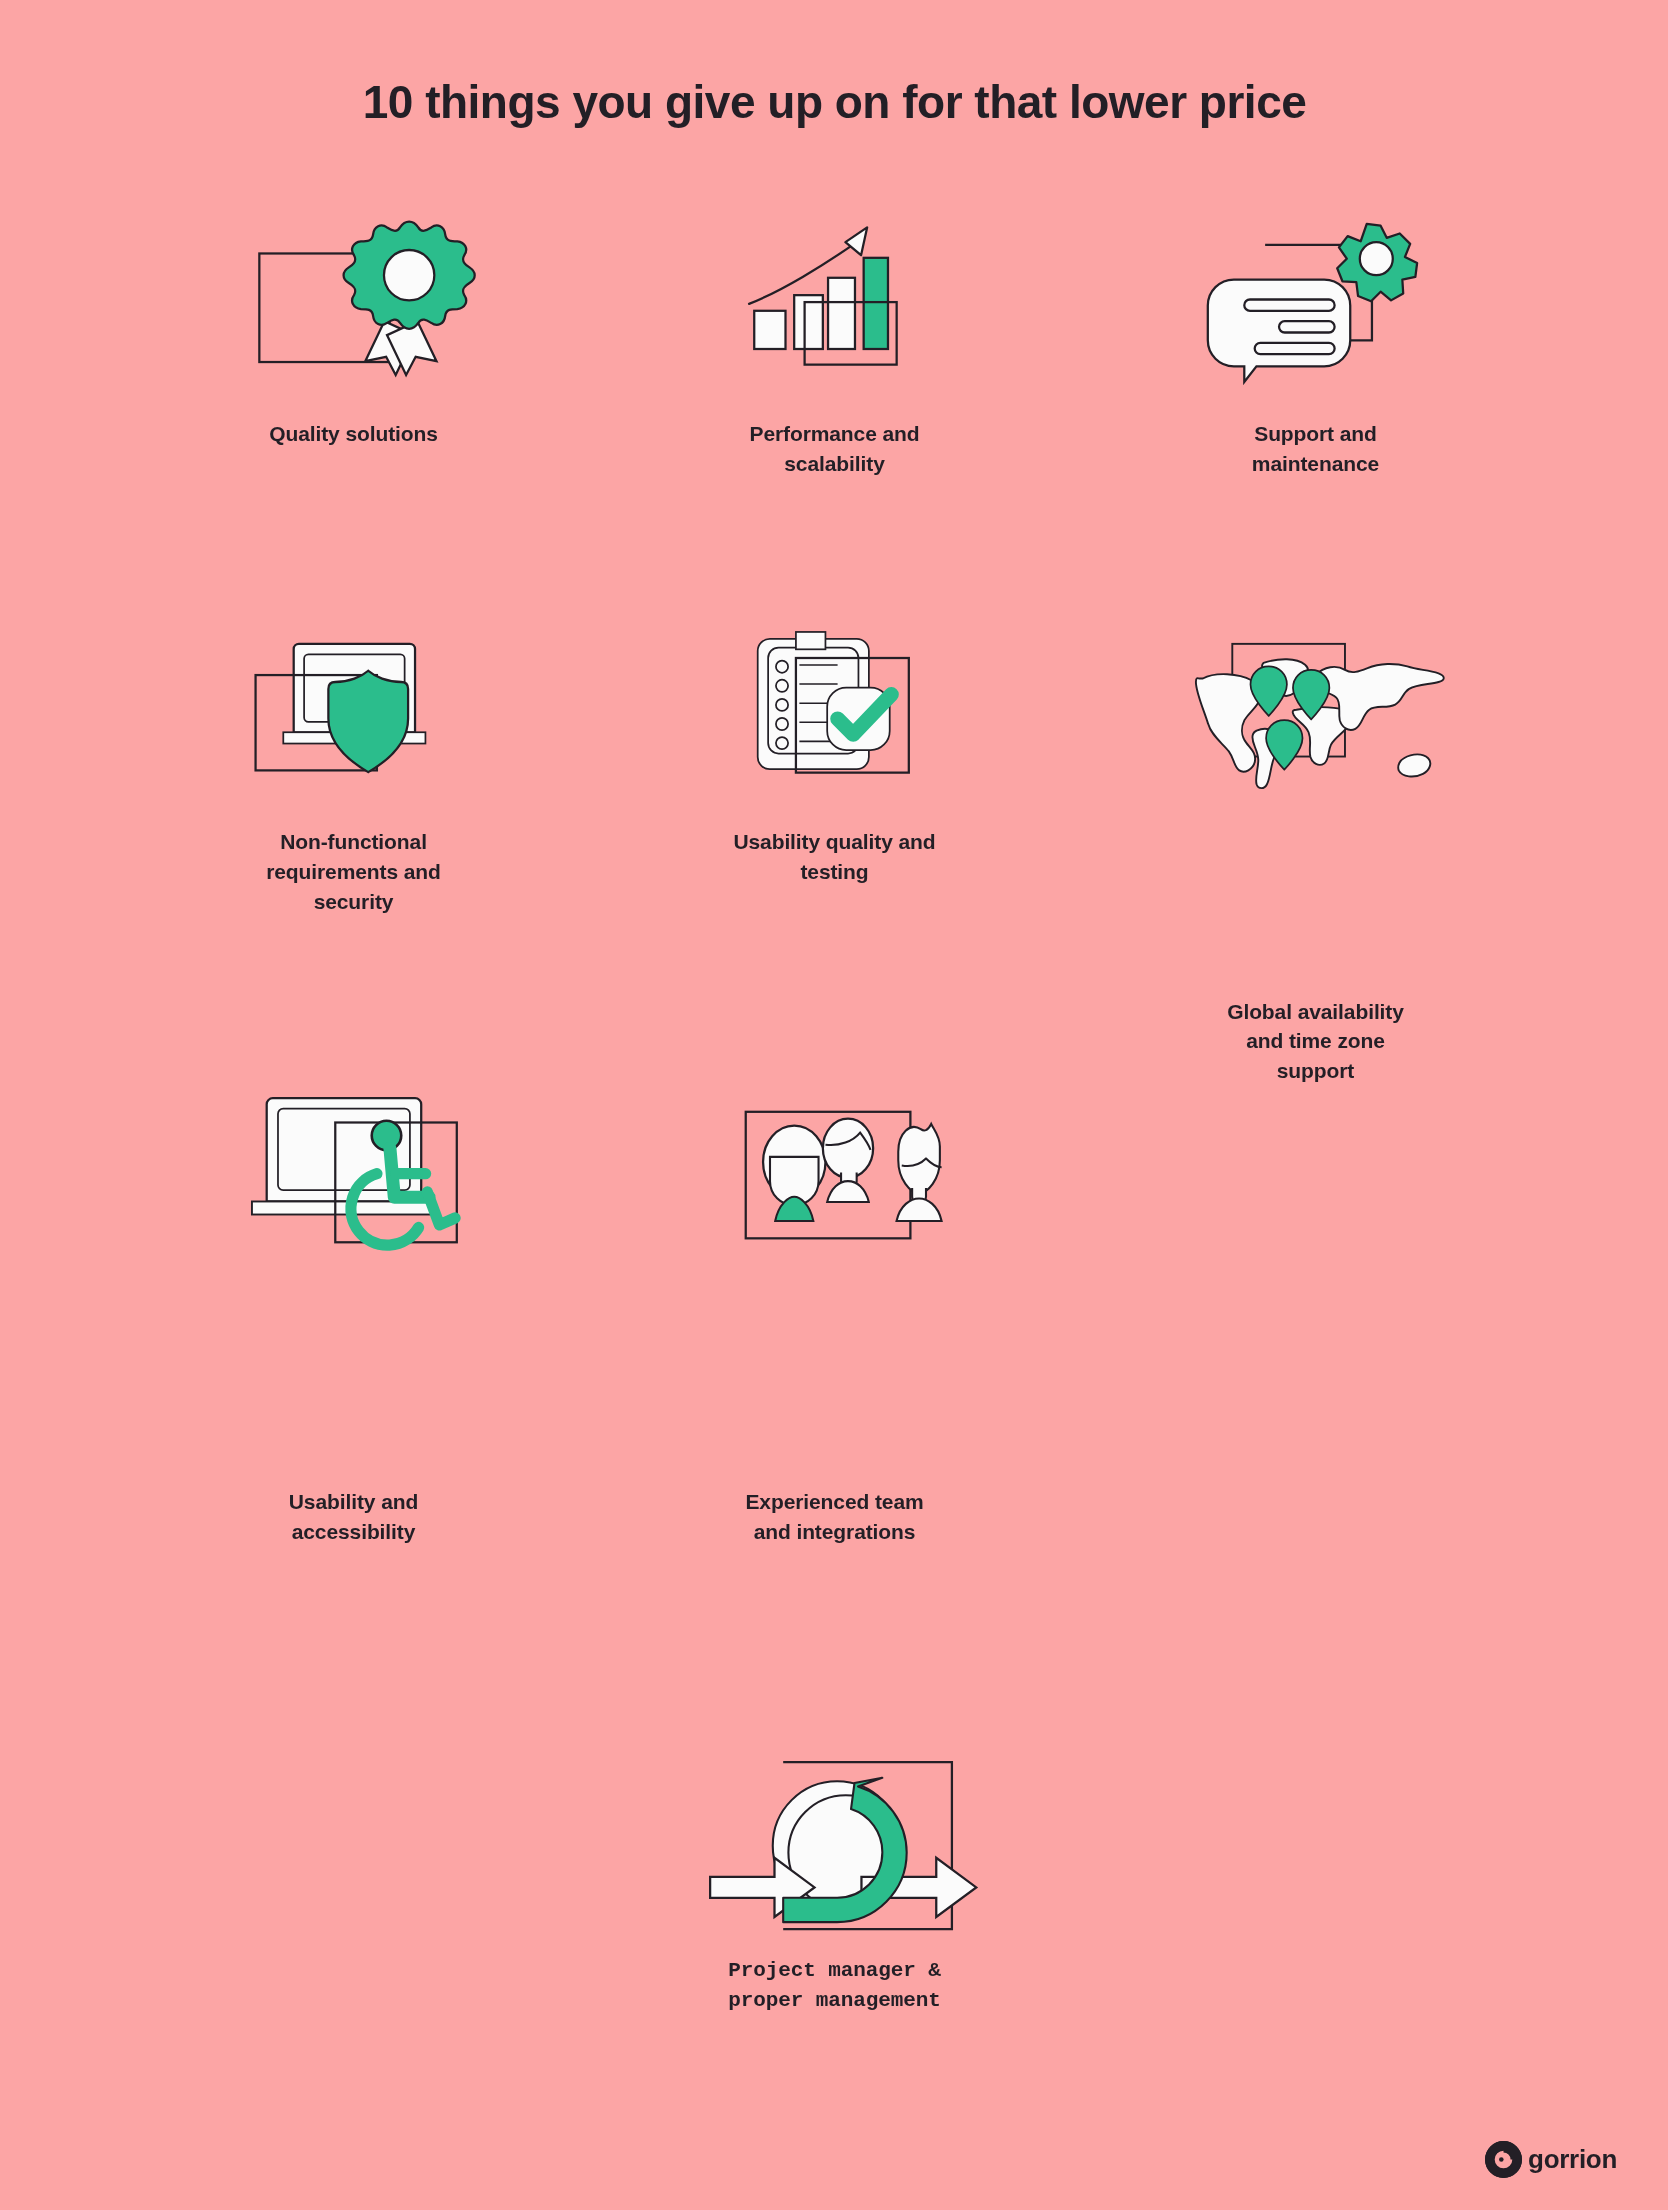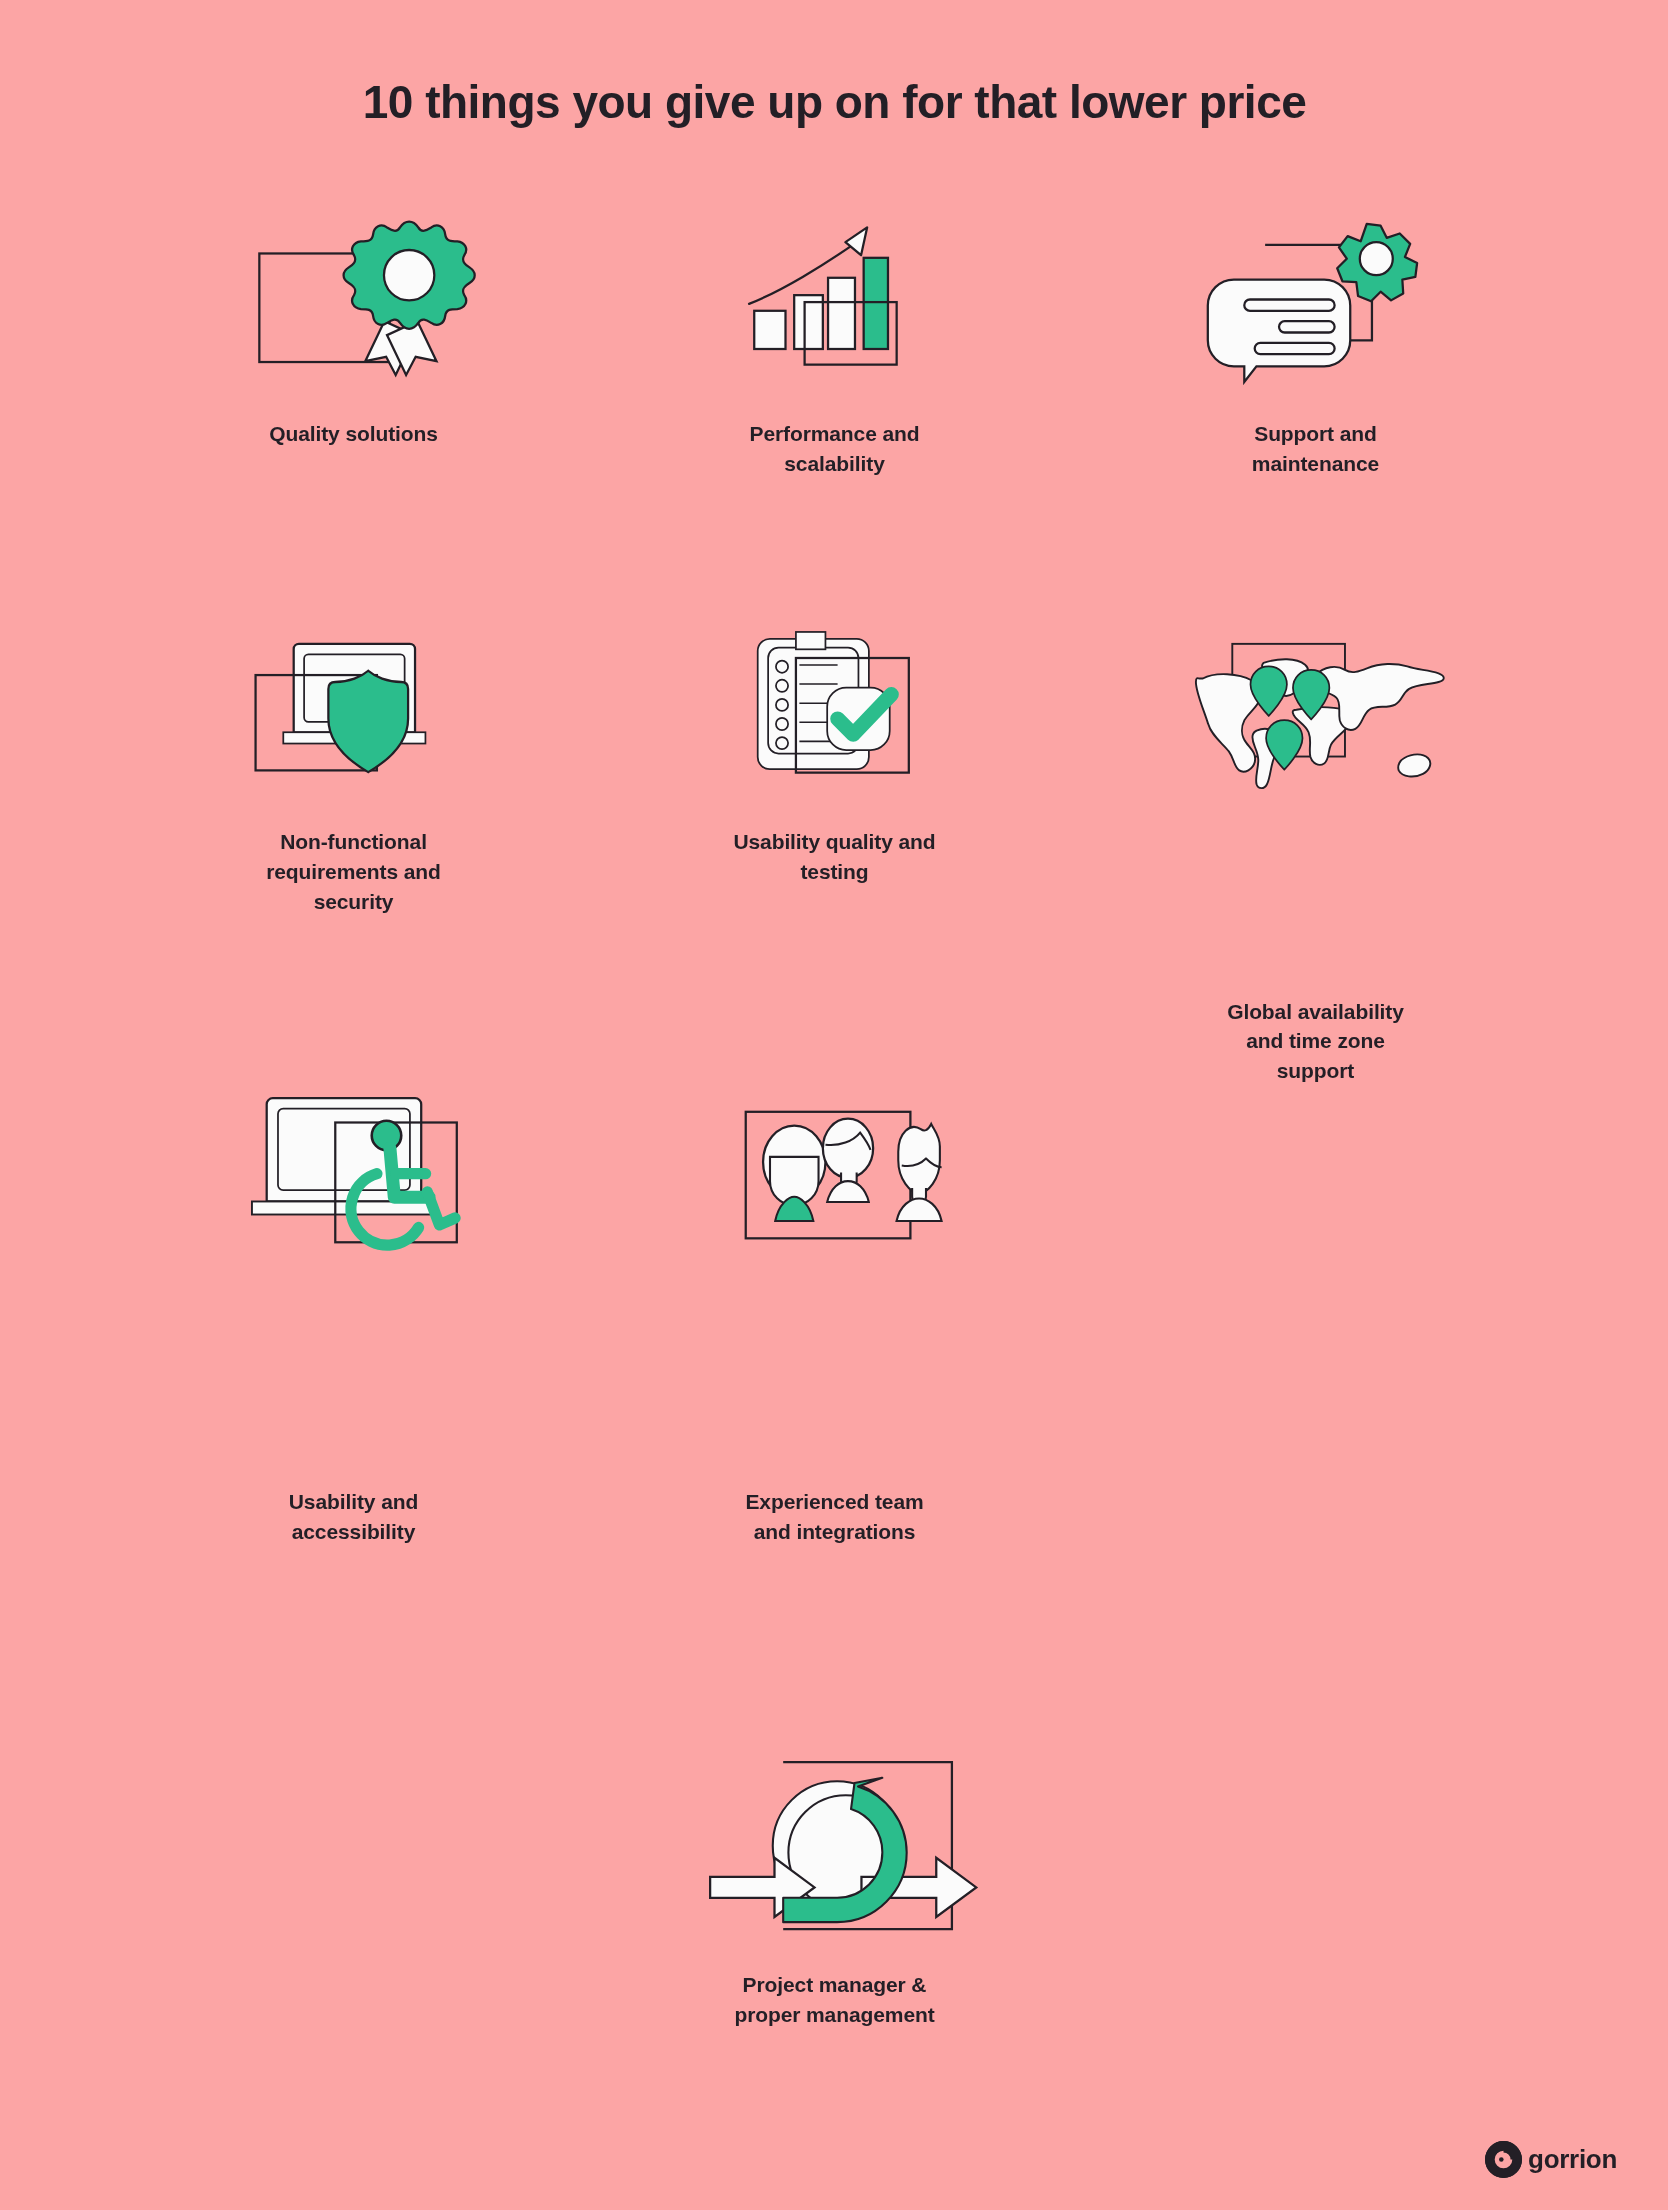--- a/index.html
+++ b/index.html
@@ -78,21 +78,21 @@
     position: absolute;
     top: 1755px;
     left: 0;
     width: 1669px;
     display: flex;
     flex-direction: column;
     align-items: center;
   }
 
   .last-row .icon-box { height: 183px; }
-  .last-row .cell-label { margin-top: 32px; width: 365px; }
+  .last-row .cell-label { margin-top: 18px; width: 365px; font-family: Liberation Mono, monospace; }
 
   .logo {
     position: absolute;
     right: 52px;
     bottom: 33px;
     display: flex;
     align-items: center;
     gap: 6px;
   }
 

